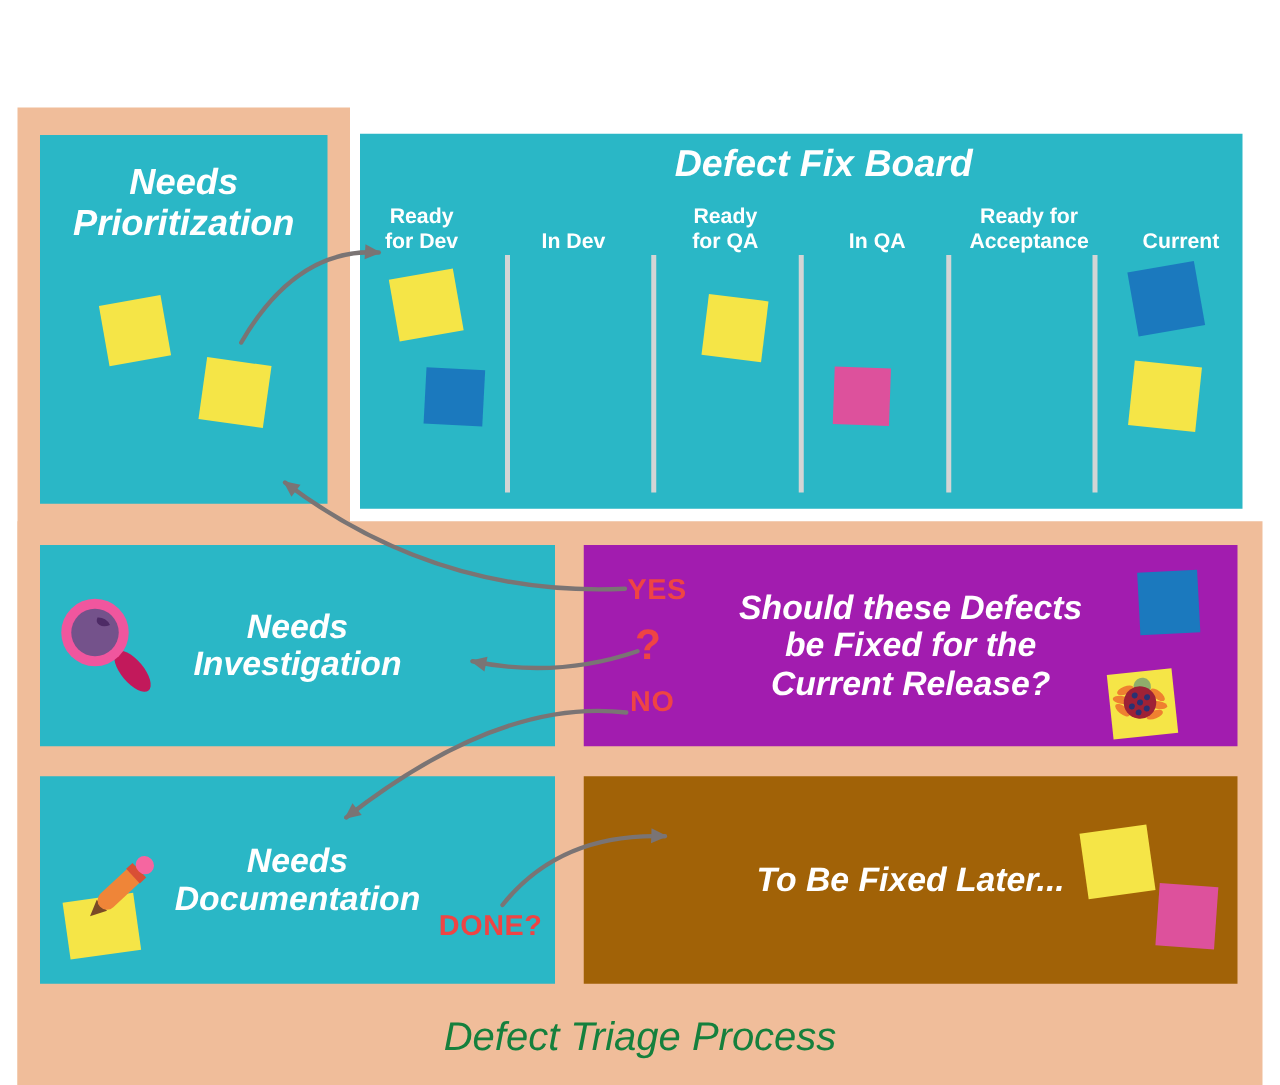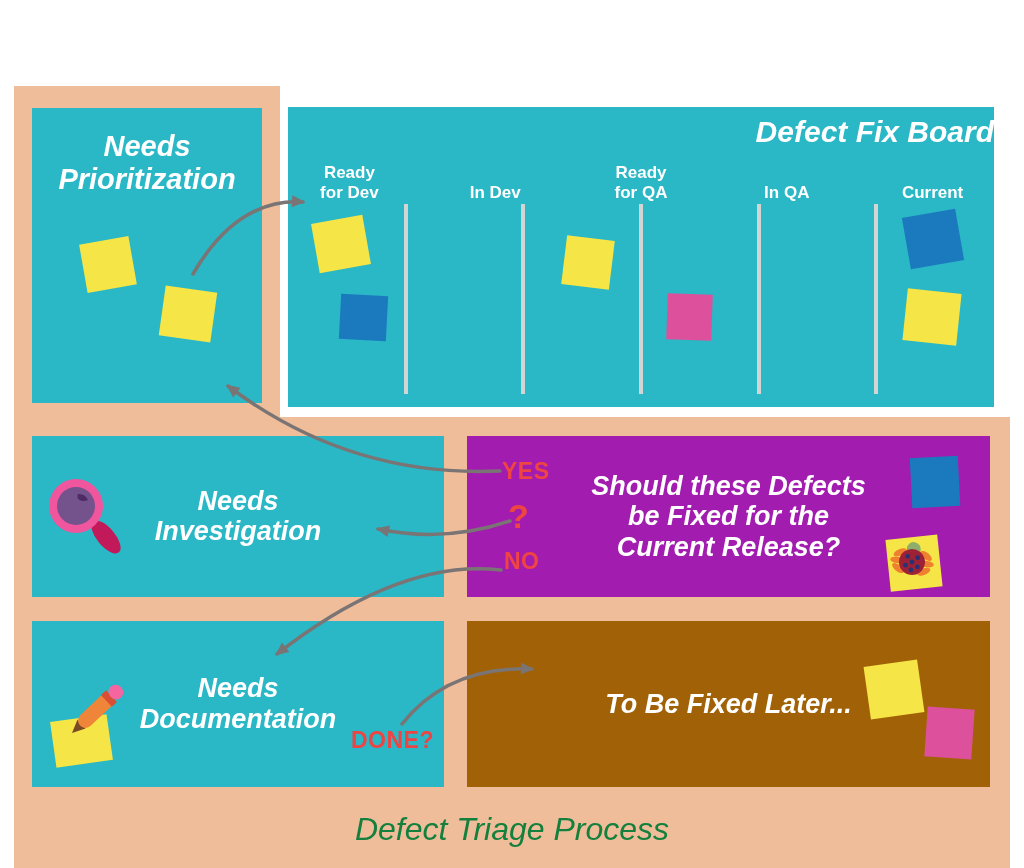--- a/index.html
+++ b/index.html
@@ -39,21 +39,21 @@
   .prio-heading { padding-top: 22px; font-size: 29px; }
   .center-heading {
     position: absolute; left: 0; right: 0; top: 50%;
     transform: translateY(-50%);
     font-size: 27px;
   }
 
   .board-title {
     position: absolute; left: 0; right: 0; top: 8px;
     color: #ffffff; font-weight: bold; font-style: italic;
-    font-size: 30px; text-align: right; padding-left: 36px;
+    font-size: 30px; text-align: center; padding-left: 36px;
   }
   .board-headers {
     position: absolute; left: 0; right: 0; top: 44px; height: 52px;
     display: flex; align-items: flex-end; gap: 23px;
   }
   .col-header {
     flex: 1; text-align: center;
     color: #ffffff; font-size: 17px; font-weight: bold;
     line-height: 1.18; white-space: pre-line;
   }
@@ -99,20 +99,22 @@
 
   <div class="panel panel-board" style="background-color: rgb(42, 183, 198);">
     <div class="board-title">Defect Fix Board</div>
     <div class="board-headers">
       <div class="col-header">Ready
 for Dev</div>
       <div class="col-header">In Dev</div>
       <div class="col-header">Ready
 for QA</div>
       <div class="col-header">In QA</div>
+      <div class="col-header">Ready for
+Acceptance</div>
       <div class="col-header">Current</div>
     </div>
     <div class="divider div-1"></div>
     <div class="divider div-2"></div>
     <div class="divider div-3"></div>
     <div class="divider div-4"></div>
     <div class="divider div-5"></div>
   </div>
 
   <div class="panel panel-invest" style="background-color: rgb(42, 183, 198);">

